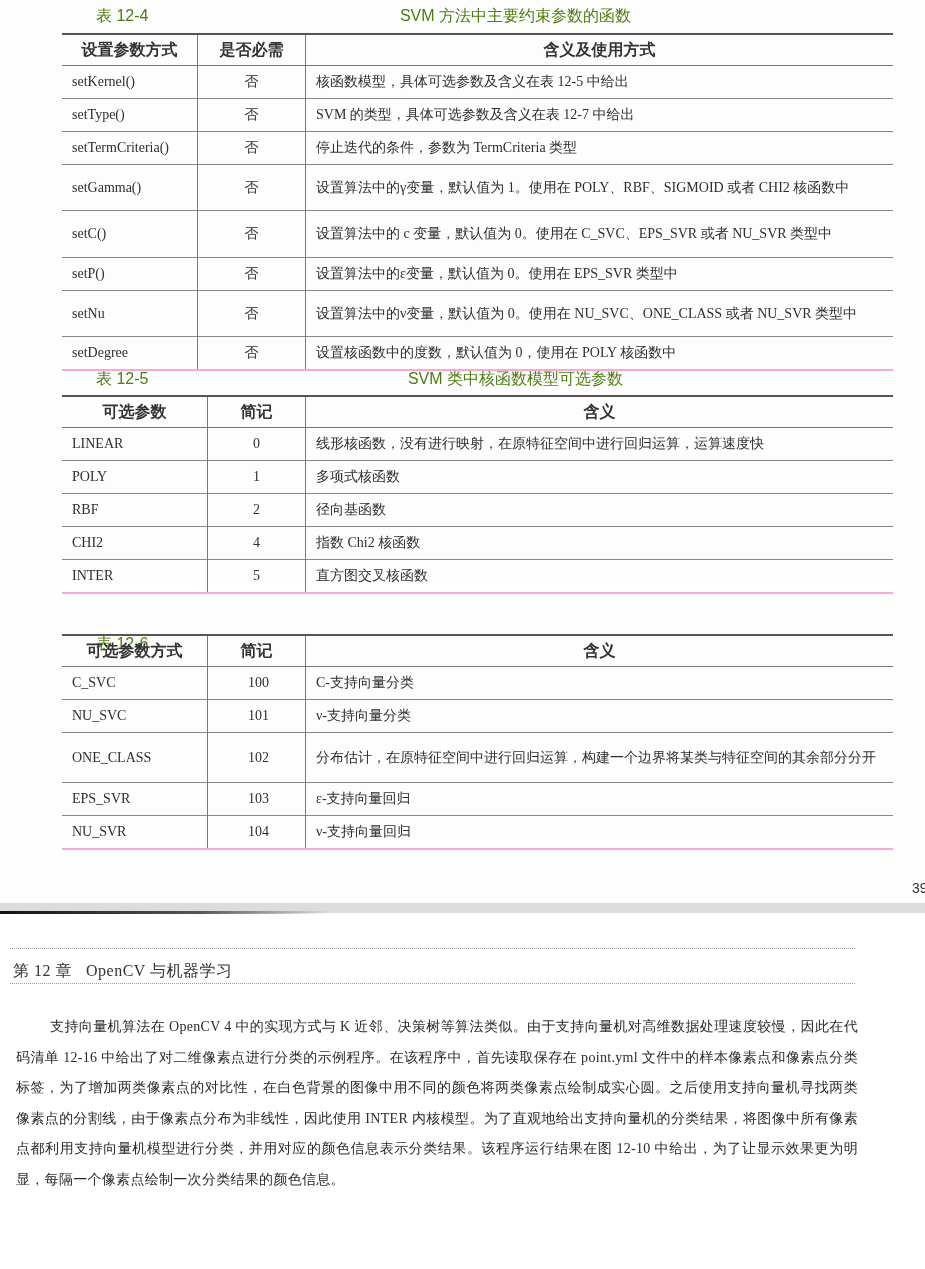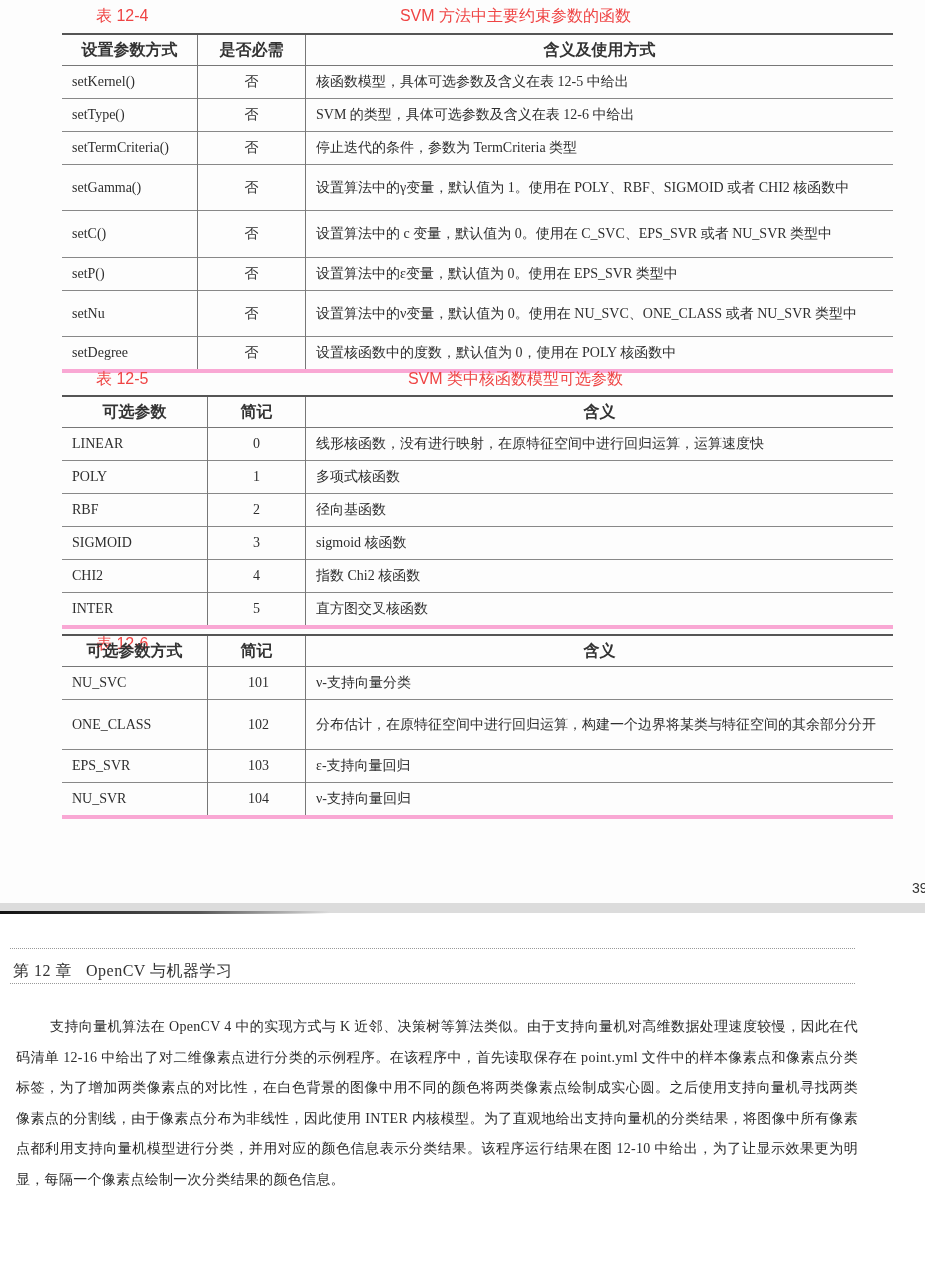--- a/index.html
+++ b/index.html
@@ -2,29 +2,29 @@
 <html><head>
 <meta charset="utf-8">
 <style>
   html, body { margin: 0; padding: 0; }
   body {
     width: 925px; height: 1269px; overflow: hidden; position: relative;
     background: #ffffff; color: #2a2a2a;
     font-family: "Liberation Serif", "DejaVu Serif", serif;
   }
   .page-top { position: absolute; left: 0; top: 0; width: 925px; height: 903px; background: #fdfdfd; }
-  .tbl-caption { position: absolute; left: 62px; width: 831px; height: 24px; font-family: "Liberation Sans", "DejaVu Sans", sans-serif; font-size: 16px; color: #ef4444; }
+  .tbl-caption { position: absolute; left: 62px; width: 831px; height: 24px; font-family: "Liberation Sans", "DejaVu Sans", sans-serif; font-size: 16px; color: #4d7c0f; }
   .tbl-caption .num { position: absolute; left: 34px; top: 2px; }
   .tbl-caption .title { position: absolute; left: 16px; right: 0; text-align: center; top: 2px; padding-left: 60px; }
   table.t { position: absolute; left: 62px; width: 831px; border-collapse: collapse; font-size: 14px; }
   table.t th { font-family: "Liberation Sans", "DejaVu Sans", sans-serif; font-weight: bold; font-size: 16px; color: #333; height: 28px; text-align: center; }
   table.t td { height: 28px; padding: 2px 10px; vertical-align: middle; color: #2e2e2e; line-height: 20px; }
   table.t tr { border-bottom: 1px solid #888; }
   table.t thead tr { border-top: 2px solid #555; border-bottom: 1px solid #777; }
-  table.t tbody tr:last-child { border-bottom: 4px solid #f9a8d4; }
+  table.t tbody tr:last-child { border-bottom: 2px solid #f9a8d4; }
   table.t th + th, table.t td + td { border-left: 1px solid #777; }
   table.t td.c2 { text-align: center; }
   table.t td.c3 { padding-left: 10px; }
   .c1w { width: 133px; }
   .c2w { width: 105px; }
   .page-num { position: absolute; left: 912px; top: 880px; font-family: "Liberation Sans", sans-serif; font-size: 14px; color: #333; }
   .separator { position: absolute; left: 0; top: 903px; width: 925px; height: 10px; background: #dcdcdc; }
   .separator-shadow { position: absolute; left: 0; top: 911px; width: 330px; height: 3px; background: linear-gradient(to right, #111 0%, #555 60%, rgba(200,200,200,0) 100%); }
   .dotted { position: absolute; left: 10px; width: 845px; height: 0; border-top: 1px dotted #999; }
   .chapter-header { position: absolute; left: 13px; top: 961px; font-family: Liberation Serif, serif; font-size: 16px; color: #333; letter-spacing: 0.5px; }
@@ -50,21 +50,21 @@
   </thead>
   <tbody>
     <tr style="height:29px">
       <td class="c1">setKernel()</td>
       <td class="c2">否</td>
       <td class="c3">核函数模型，具体可选参数及含义在表 12-5 中给出</td>
     </tr>
     <tr style="height:29px">
       <td class="c1">setType()</td>
       <td class="c2">否</td>
-      <td class="c3">SVM 的类型，具体可选参数及含义在表 12-6 中给出</td>
+      <td class="c3">SVM 的类型，具体可选参数及含义在表 12-7 中给出</td>
     </tr>
     <tr style="height:29px">
       <td class="c1">setTermCriteria()</td>
       <td class="c2">否</td>
       <td class="c3">停止迭代的条件，参数为 TermCriteria 类型</td>
     </tr>
     <tr style="height:46px">
       <td class="c1">setGamma()</td>
       <td class="c2">否</td>
       <td class="c3">设置算法中的γ变量，默认值为 1。使用在 POLY、RBF、SIGMOID 或者 CHI2 核函数中</td>
@@ -114,25 +114,20 @@
       <td>POLY</td>
       <td class="c2">1</td>
       <td class="c3">多项式核函数</td>
     </tr>
     <tr style="height:29px">
       <td>RBF</td>
       <td class="c2">2</td>
       <td class="c3">径向基函数</td>
     </tr>
     <tr style="height:29px">
-      <td>SIGMOID</td>
-      <td class="c2">3</td>
-      <td class="c3">sigmoid 核函数</td>
-    </tr>
-    <tr style="height:29px">
       <td>CHI2</td>
       <td class="c2">4</td>
       <td class="c3">指数 Chi2 核函数</td>
     </tr>
     <tr style="height:29px">
       <td>INTER</td>
       <td class="c2">5</td>
       <td class="c3">直方图交叉核函数</td>
     </tr>
   </tbody>
@@ -143,20 +138,25 @@
 </div>
 <table class="t" style="top:634px;">
   <thead>
     <tr>
       <th style="width:143px">可选参数方式</th>
       <th style="width:95px">简记</th>
       <th>含义</th>
     </tr>
   </thead>
   <tbody>
+    <tr style="height:28px">
+      <td>C_SVC</td>
+      <td style="padding-left:40px">100</td>
+      <td class="c3">C-支持向量分类</td>
+    </tr>
     <tr style="height:28px">
       <td>NU_SVC</td>
       <td style="padding-left:40px">101</td>
       <td class="c3">ν-支持向量分类</td>
     </tr>
     <tr style="height:50px">
       <td>ONE_CLASS</td>
       <td style="padding-left:40px">102</td>
       <td class="c3">分布估计，在原特征空间中进行回归运算，构建一个边界将某类与特征空间的其余部分分开</td>
     </tr>

